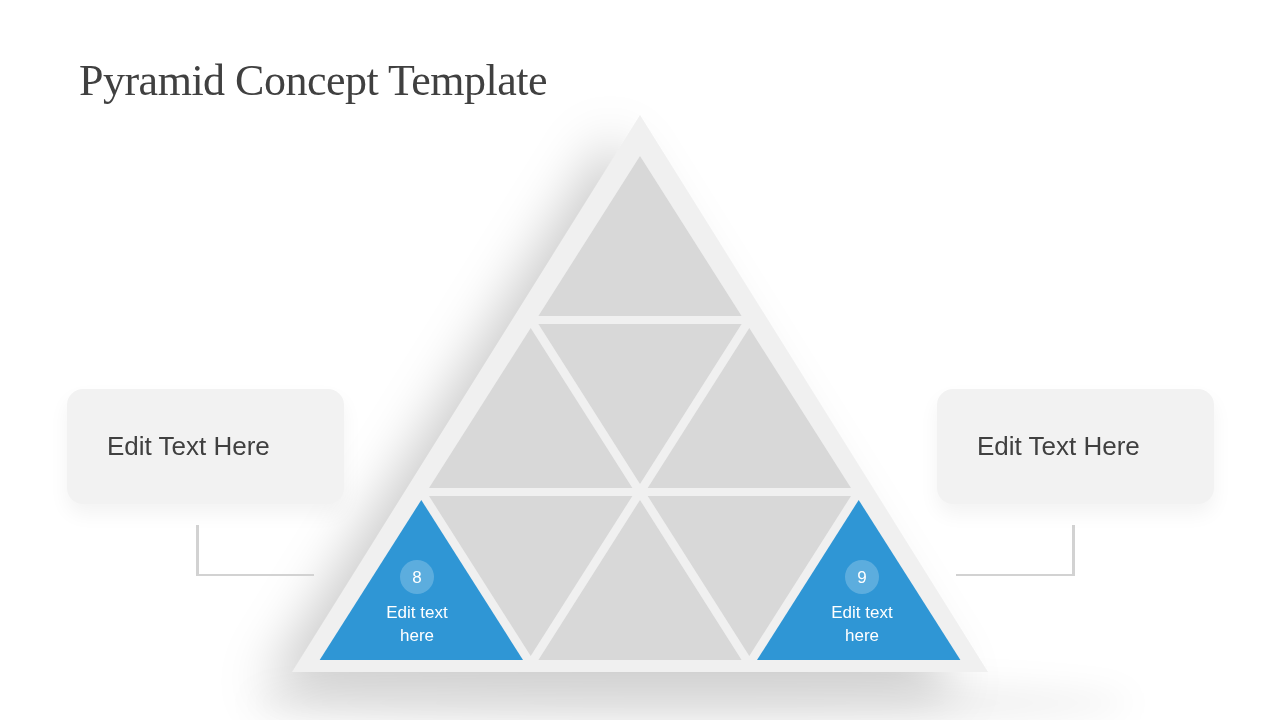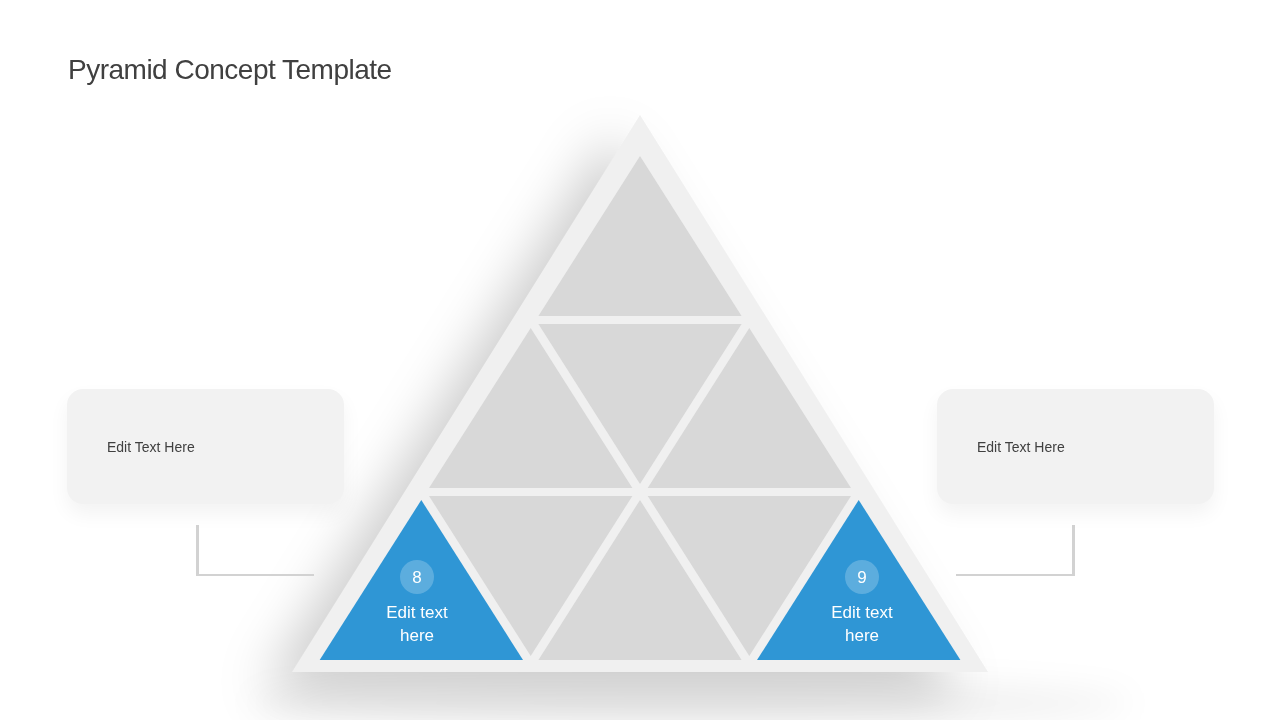--- a/index.html
+++ b/index.html
@@ -12,27 +12,28 @@
     position: relative;
     width: 1280px;
     height: 720px;
     background: #ffffff;
     overflow: hidden;
   }
   .slide-title {
     position: absolute;
     left: 64px;
     top: 42px;
-    margin: 4px;
-    font-size: 28px;
+    margin: 15px;
+    font-size: 44px;
     line-height: 48px;
     font-weight: 400;
     color: var(--title-text, #404040);
     letter-spacing: -0.5px;
     white-space: nowrap;
+    font-family: Liberation Serif, serif;
   }
   .pyramid-svg {
     position: absolute;
     left: 0;
     top: 0;
     width: 1280px;
     height: 720px;
   }
   .frame {
     fill: var(--frame-light, #F0F0F0);
@@ -68,21 +69,21 @@
     border-radius: 16px;
     display: flex;
     align-items: center;
     box-sizing: border-box;
     padding-left: 40px;
     box-shadow: 0 10px 20px rgba(0,0,0,0.05);
   }
   .callout-left  { left: 67px; }
   .callout-right { left: 937px; }
   .callout-text {
-    font-size: 14px;
+    font-size: 26px;
     color: var(--title-text, #404040);
     white-space: nowrap;
   }
   .connector {
     position: absolute;
     background: var(--connector-gray, #D2D2D2);
   }
   .conn-left-v  { left: 196px;  top: 525px; width: 2.5px; height: 51px; }
   .conn-left-h  { left: 196px;  top: 573.5px; width: 118px; height: 2.5px; }
   .conn-right-v { left: 1072px; top: 525px; width: 2.5px; height: 51px; }

